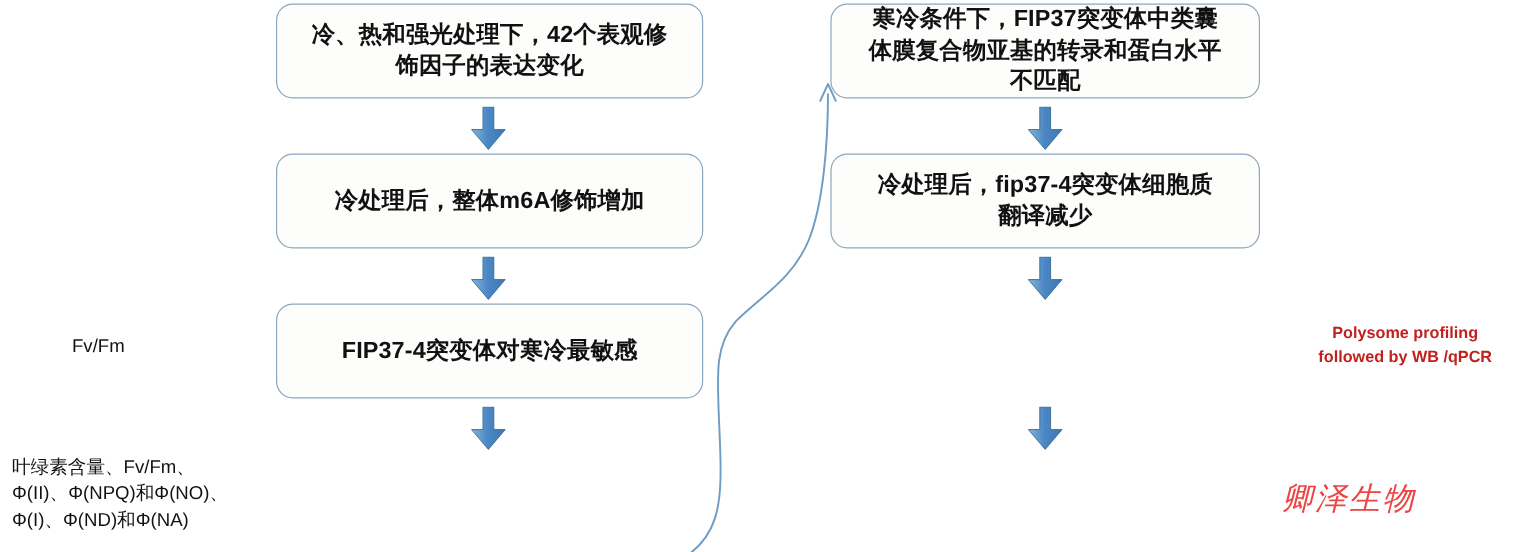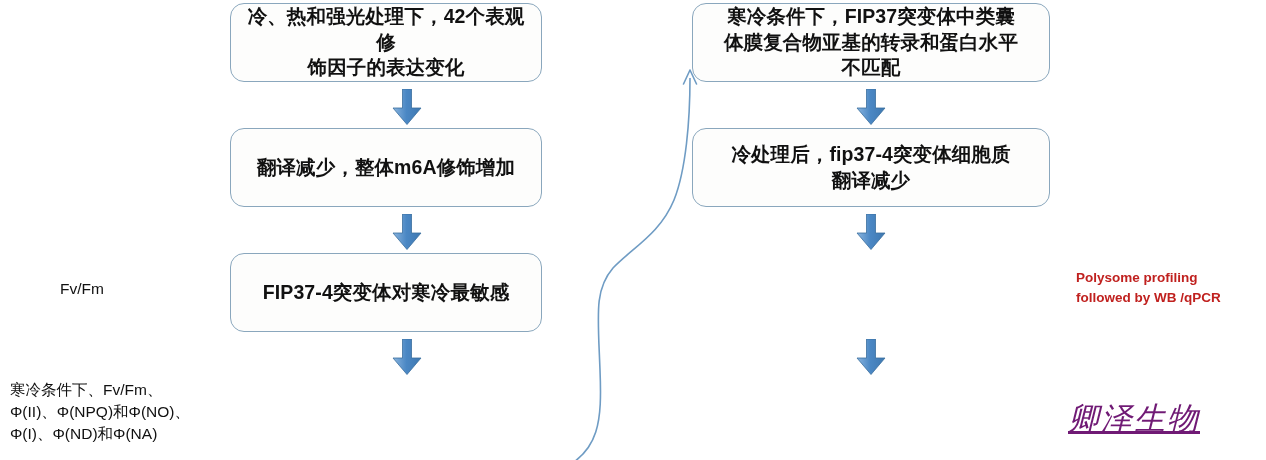--- a/index.html
+++ b/index.html
@@ -38,21 +38,21 @@
     letter-spacing: 0.1px;
     padding: 4px 14px;
     font-family: "Liberation Sans", "DejaVu Sans", sans-serif;
   }
   .box .txt {
     display: block;
     white-space: pre-line;
   }
 
   
-  .col-l { left: 230px; width: 312px; }
+  .col-l { left: 230px; width: 356px; }
   .col-r { left: 692px; width: 358px; }
 
   .row1 { top: 3px;   height: 79px; }
   .row2 { top: 128px; height: 79px; }
   .row3 { top: 253px; height: 79px; }
   .row4 { top: 378px; height: 79px; }
 
   
   .arrow-down {
     position: absolute;
@@ -82,56 +82,55 @@
 
   #red-note {
     position: absolute;
     left: 1076px;
     top: 268px;
     width: 190px;
     color: #c0211f;
     font-weight: bold;
     font-size: 13.5px;
     line-height: 1.45;
-    text-align: left;
+    text-align: center;
     font-family: "Liberation Sans", "DejaVu Sans", sans-serif;
     white-space: pre-line;
   }
 
   #watermark {
     position: absolute;
     left: 1068px;
     top: 398px;
-    font-size: 31px;
-    color: #701a75;
+    font-size: 26px;
+    color: #ef4444;
     font-style: italic;
     font-family: "DejaVu Sans", sans-serif;
     letter-spacing: 2px;
     user-select: none;
-    text-decoration: underline;
   }
 
   #curve-layer {
     position: absolute;
     left: 0; top: 0;
     width: 1266px; height: 460px;
     pointer-events: none;
   }
 </style>
 </head>
 <body>
 
 <div id="canvas">
 
   <div class="box col-l row1">
     <span class="txt">冷、热和强光处理下，42个表观修
 饰因子的表达变化</span>
   </div>
   <div class="box col-l row2">
-    <span class="txt">翻译减少，整体m6A修饰增加</span>
+    <span class="txt">冷处理后，整体m6A修饰增加</span>
   </div>
   <div class="box col-l row3">
     <span class="txt">FIP37-4突变体对寒冷最敏感</span>
   </div>
 
   <div class="box col-r row1">
     <span class="txt">寒冷条件下，FIP37突变体中类囊
 体膜复合物亚基的转录和蛋白水平
 不匹配</span>
   </div>
@@ -180,21 +179,21 @@
   </div>
 
   <svg id="curve-layer" viewBox="0 0 1266 460" xmlns="http://www.w3.org/2000/svg">
     <path d="M 560 470 C 600 452 602 420 600 370 C 598 315 594 290 613 268
              C 632 248 660 234 674 200 C 686 170 690 120 690 78" fill="none" stroke="#6f9cc4" stroke-width="1.6"></path>
     <path d="M 690 70 L 683.5 84 M 690 70 L 696.5 84" fill="none" stroke="#6f9cc4" stroke-width="1.6" stroke-linecap="round"></path>
   </svg>
 
   <div class="anno" id="anno-fvfm">Fv/Fm</div>
 
-  <div class="anno" id="anno-params">寒冷条件下、Fv/Fm、
+  <div class="anno" id="anno-params">叶绿素含量、Fv/Fm、
 Φ(II)、Φ(NPQ)和Φ(NO)、
 Φ(I)、Φ(ND)和Φ(NA)</div>
 
   <div id="red-note">Polysome profiling
 followed by WB /qPCR</div>
 
   <div id="watermark">卿泽生物</div>
 
 </div>
 

